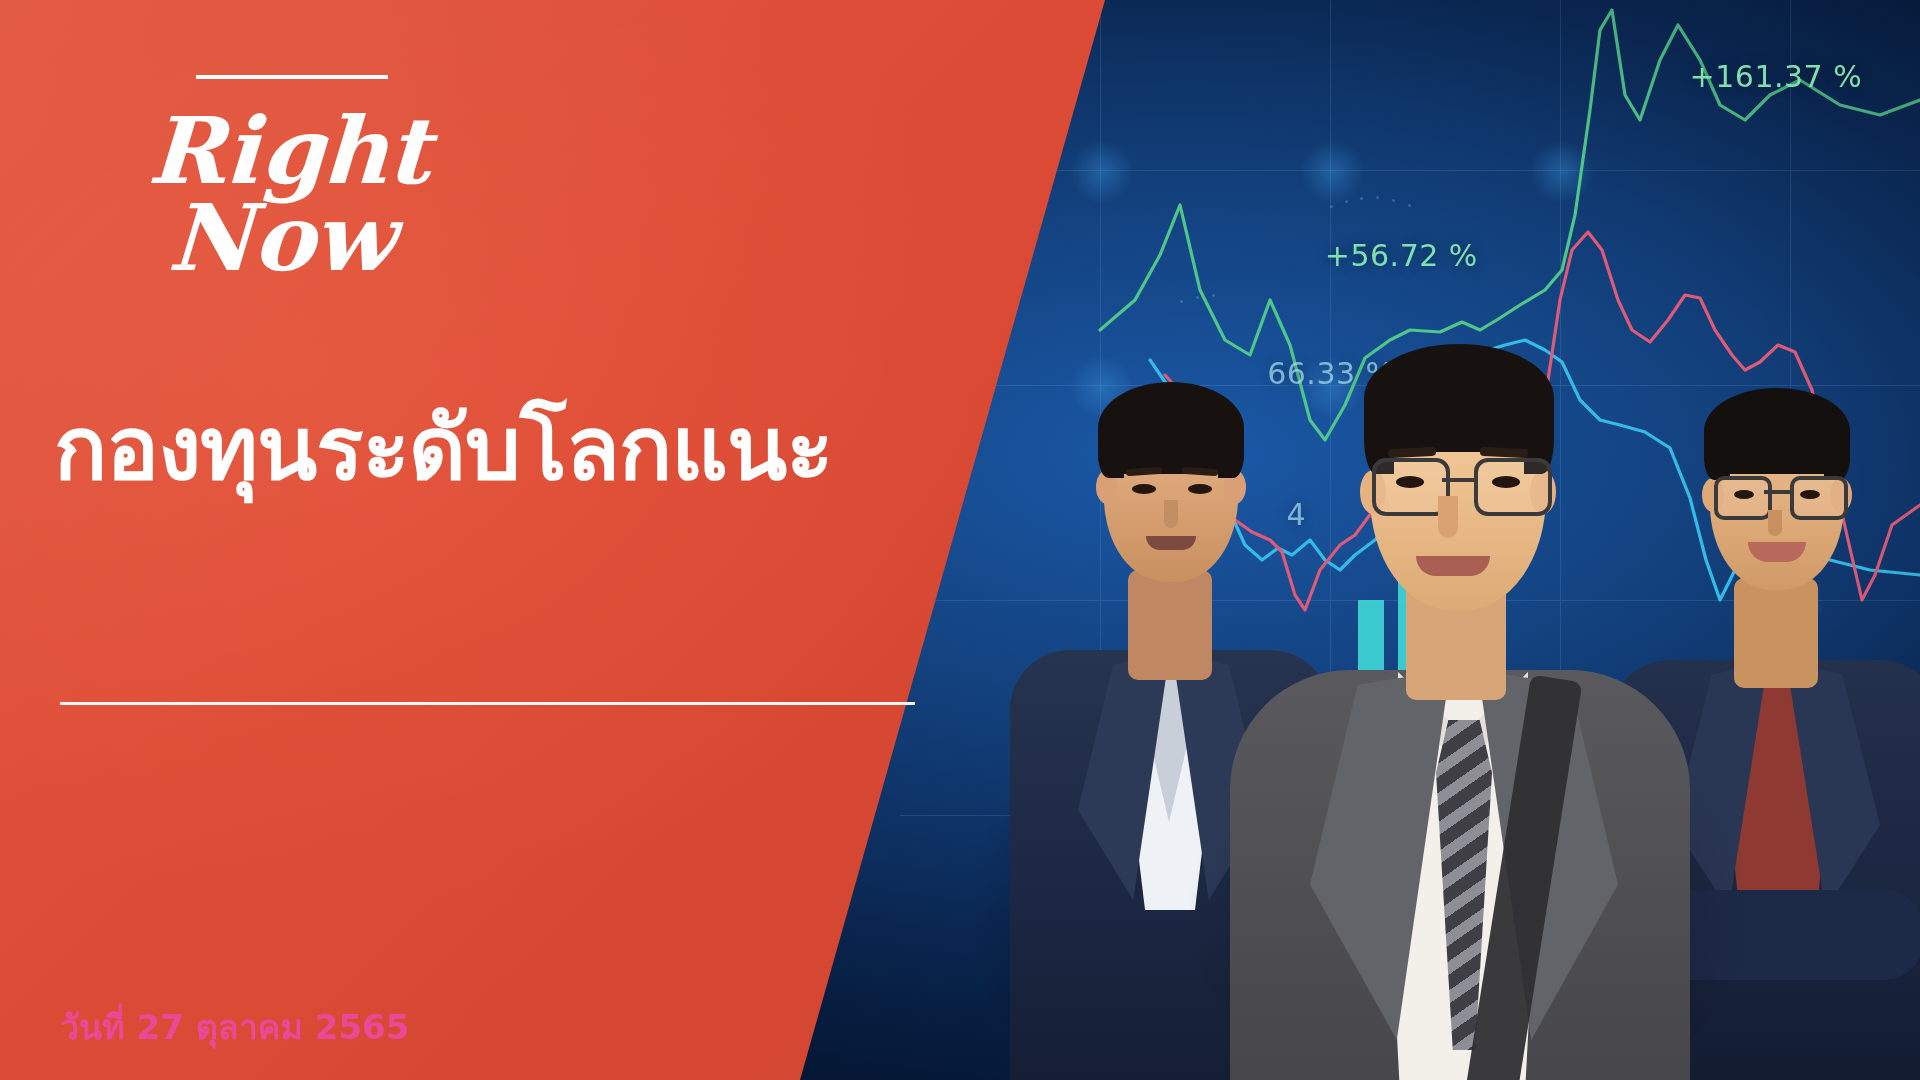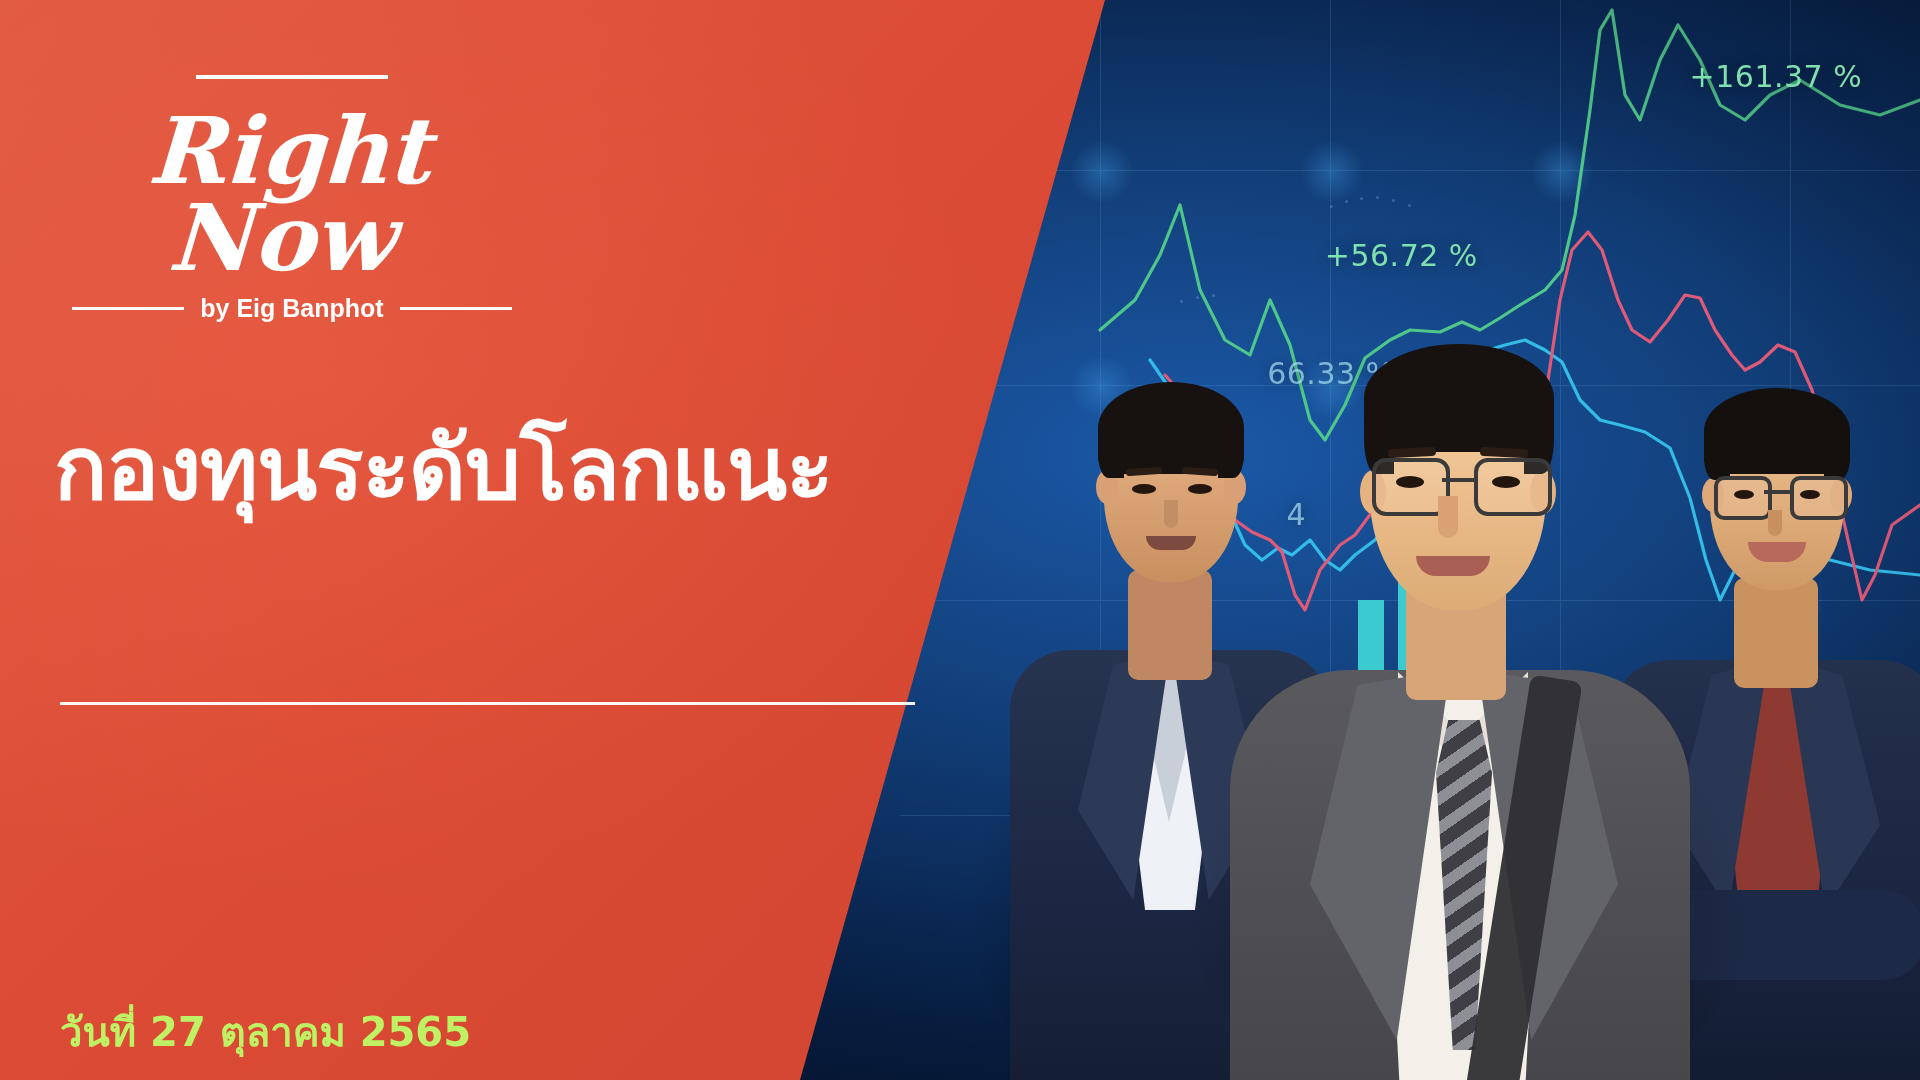--- a/index.html
+++ b/index.html
@@ -96,33 +96,33 @@
     color:#fff;font-size:40px;font-weight:700;white-space:nowrap;
     font-family:"DejaVu Sans","Liberation Sans",sans-serif;line-height:1;
   }
 
   
   .headline{
     position:absolute;left:54px;top:400px;width:1060px;color:#fff;
   }
   .hl1{
     font-size:88px;font-weight:700;line-height:1.12;white-space:nowrap;
-    font-family:"DejaVu Sans","Liberation Sans",sans-serif;letter-spacing:-1px;margin-top:20px;
+    font-family:"DejaVu Sans","Liberation Sans",sans-serif;letter-spacing:-1px;
   }
   .hl2{
     font-size:58px;font-weight:700;line-height:1.3;margin-top:14px;white-space:nowrap;
     font-family:"DejaVu Sans","Liberation Sans",sans-serif;letter-spacing:-.5px;
   }
   .hr-line{
     position:absolute;left:60px;top:702px;width:855px;height:3px;background:#fff;opacity:.95;
   }
 
   
   .date{
-    position:absolute;left:60px;top:1000px;color:#bef264;font-size:40px;font-weight:700;
+    position:absolute;left:60px;top:1000px;color:#ec4899;font-size:34px;font-weight:700;
     font-family:"DejaVu Sans","Liberation Sans",sans-serif;white-space:nowrap;
   }
 
   
   .person{position:absolute;}
   .ph-shadow{
     position:absolute;border-radius:50% 50% 45% 45%;
     background:radial-gradient(ellipse at 50% 60%, rgba(0,0,0,.42) 0%, rgba(0,0,0,0) 72%);
   }
   .head{position:absolute;border-radius:50% 50% 46% 46%;}
@@ -318,25 +318,20 @@
 
   <div class="logo">
 
     <div class="logo-row1">
       <div class="rule" style="width:96px;"></div>
       <div class="rule" style="width:96px;"></div>
     </div>
 
     <div class="script">Right Now</div>
 
-    <div class="logo-row3">
-      <div class="rule" style="width:112px;height:3px;"></div>
-      <div class="byline">by Eig Banphot</div>
-      <div class="rule" style="width:112px;height:3px;"></div>
-    </div>
   </div>
 
 
   <div class="headline">
     <div class="hl1">กองทุนระดับโลกแนะ</div>
   </div>
   <div class="hr-line"></div>
 
   <div class="date">วันที่ 27 ตุลาคม 2565</div>
 

